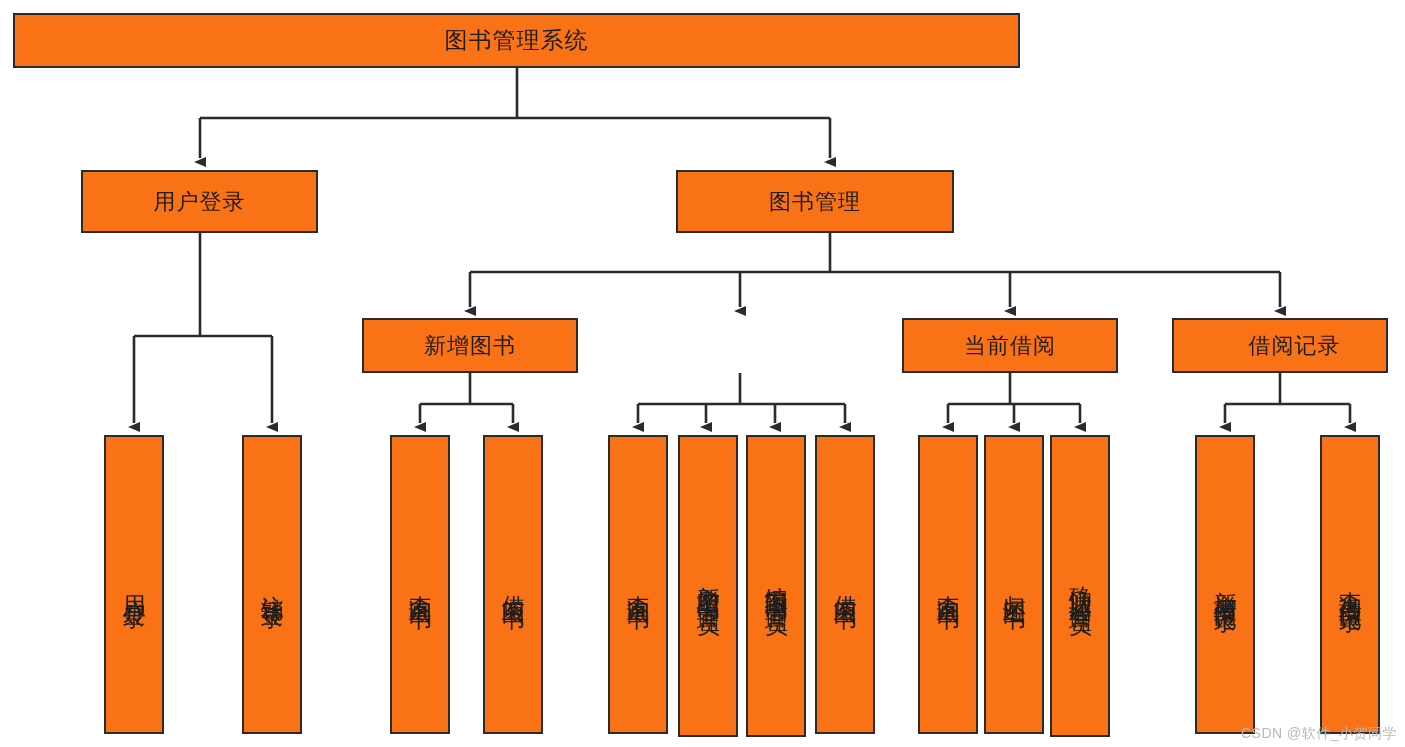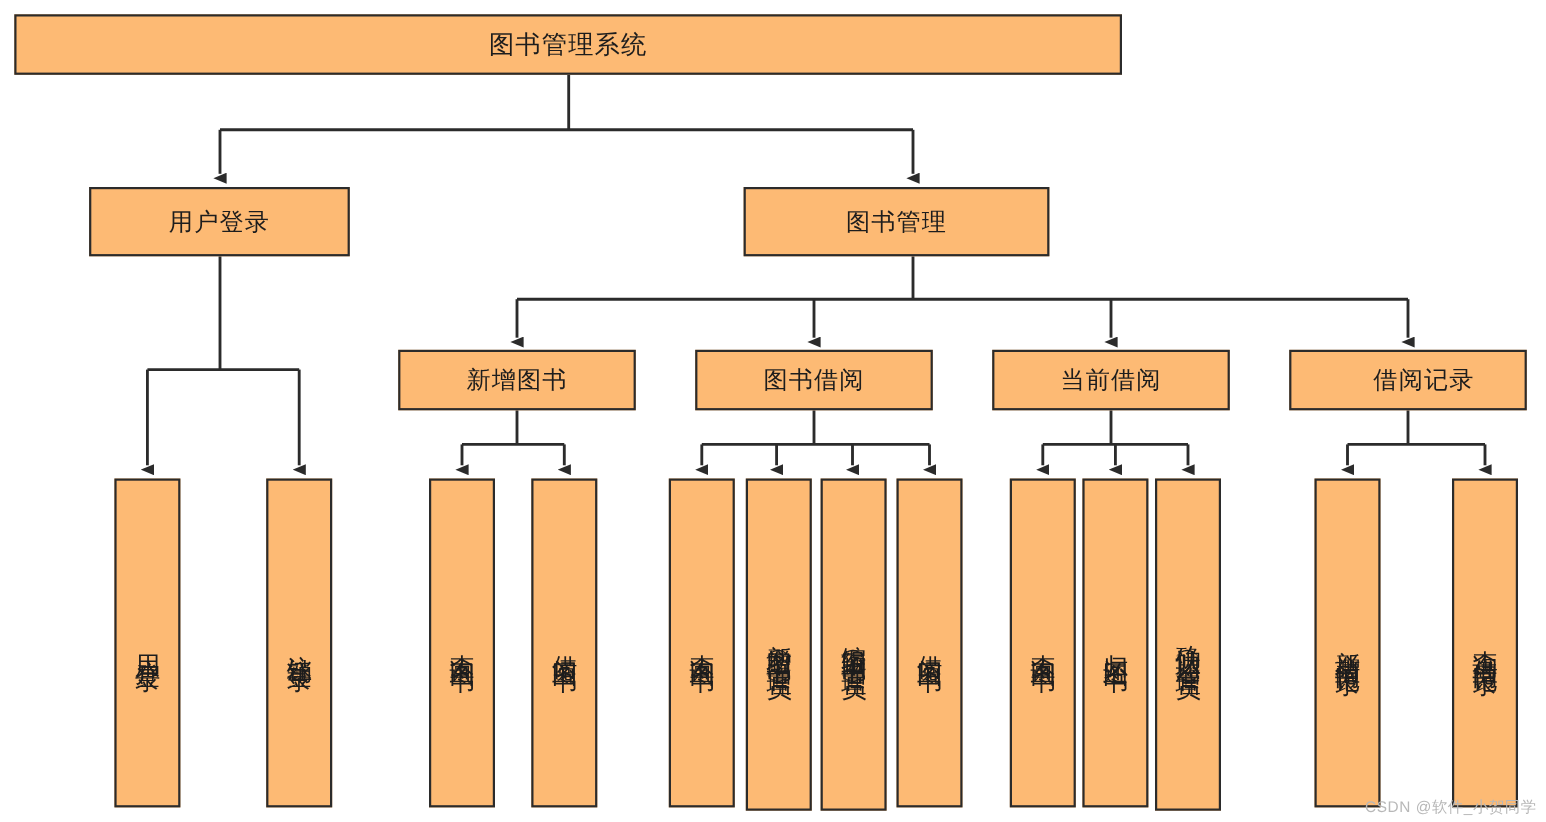--- a/index.html
+++ b/index.html
@@ -9,21 +9,21 @@
     font-family:"Liberation Sans","DejaVu Sans",sans-serif;
     overflow:hidden;
     position:relative;
   }
   #diagram{position:absolute;left:0;top:0;width:1405px;height:747px;}
   svg.lines{position:absolute;left:0;top:0;width:1405px;height:747px;pointer-events:none;}
   .node{
     position:absolute;
     box-sizing:border-box;
     border:2.5px solid #2b2b2b;
-    background:#fdba74;
+    background:#f97316;
     display:flex;
     align-items:center;
     justify-content:center;
     color:#1d1d1d;
   }
   .node .lbl{
     font-size:21px;
     line-height:1.15;
     letter-spacing:1px;
     white-space:nowrap;
@@ -116,23 +116,20 @@
   <div class="node mid" style="left:81px;top:170px;width:237px;height:63px;">
     <span class="lbl">用户登录</span>
   </div>
   <div class="node mid" style="left:676px;top:170px;width:278px;height:63px;">
     <span class="lbl">图书管理</span>
   </div>
 
   <div class="node mid" style="left:362px;top:318px;width:216px;height:55px;">
     <span class="lbl">新增图书</span>
   </div>
-  <div class="node mid" style="left:632px;top:318px;width:216px;height:55px;">
-    <span class="lbl">图书借阅</span>
-  </div>
   <div class="node mid" style="left:902px;top:318px;width:216px;height:55px;">
     <span class="lbl">当前借阅</span>
   </div>
   <div class="node mid" style="left:1172px;top:318px;width:216px;height:55px;padding-left:29px;">
     <span class="lbl">借阅记录</span>
   </div>
 
   <div class="node leaf" style="left:104px;top:435px;width:60px;height:299px;">
     <span class="lbl">用户登录</span>
   </div>

